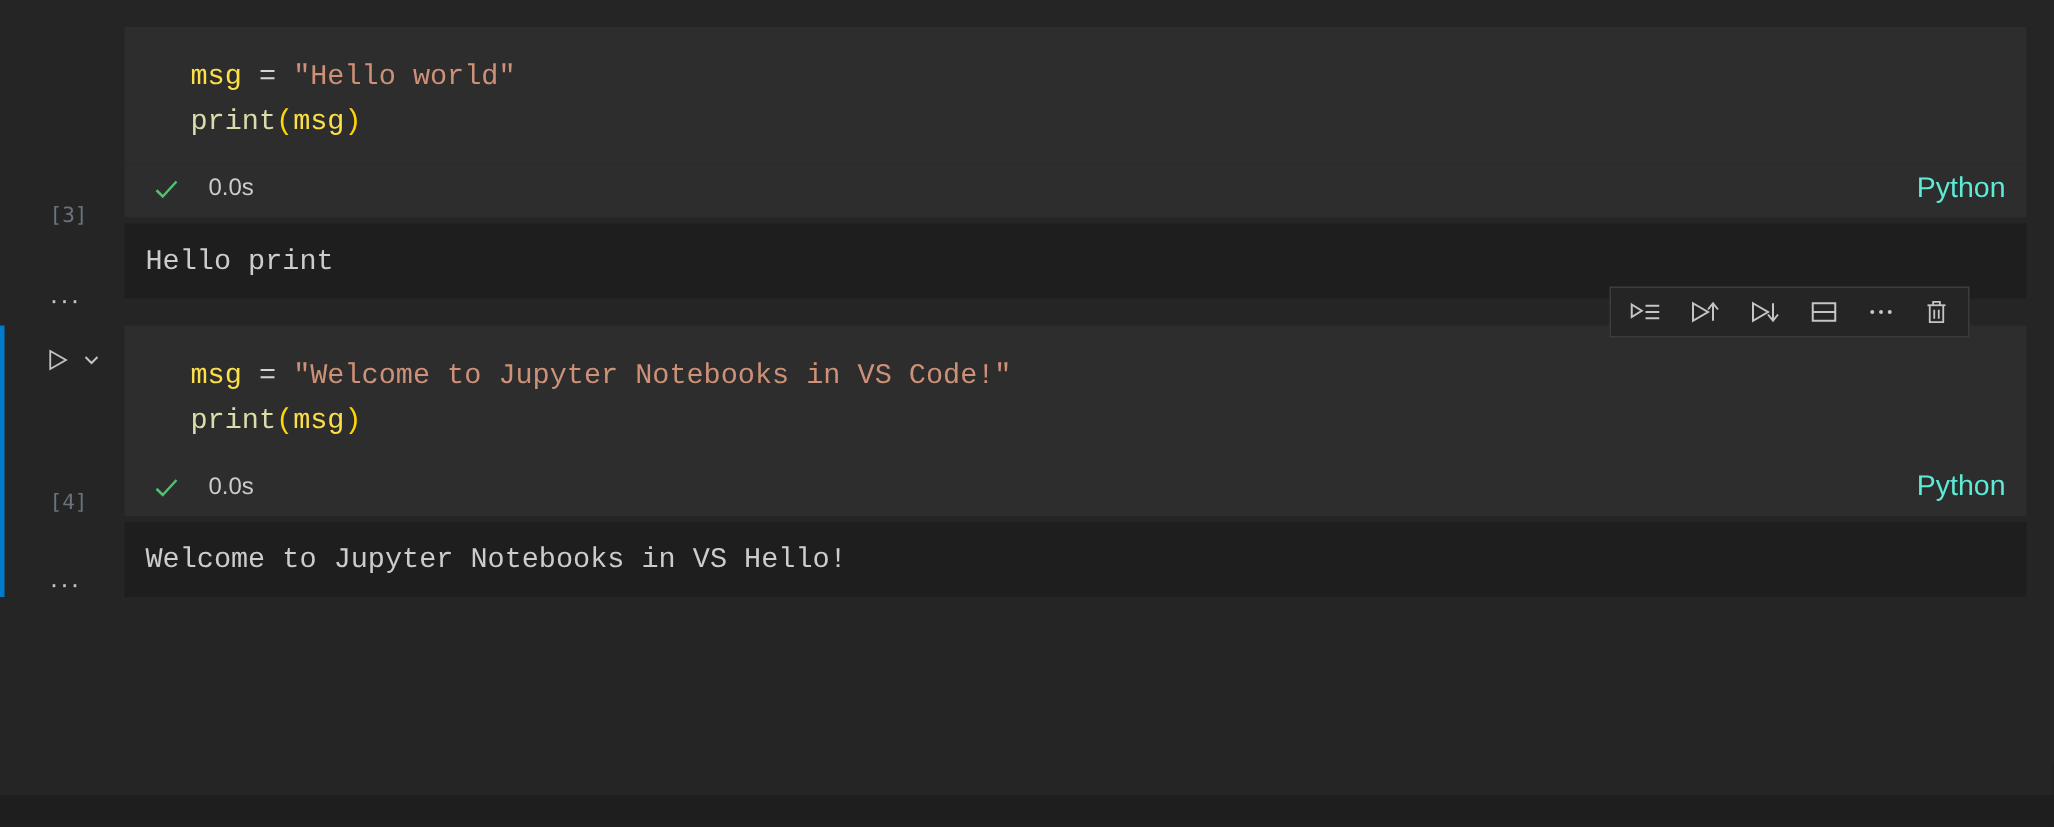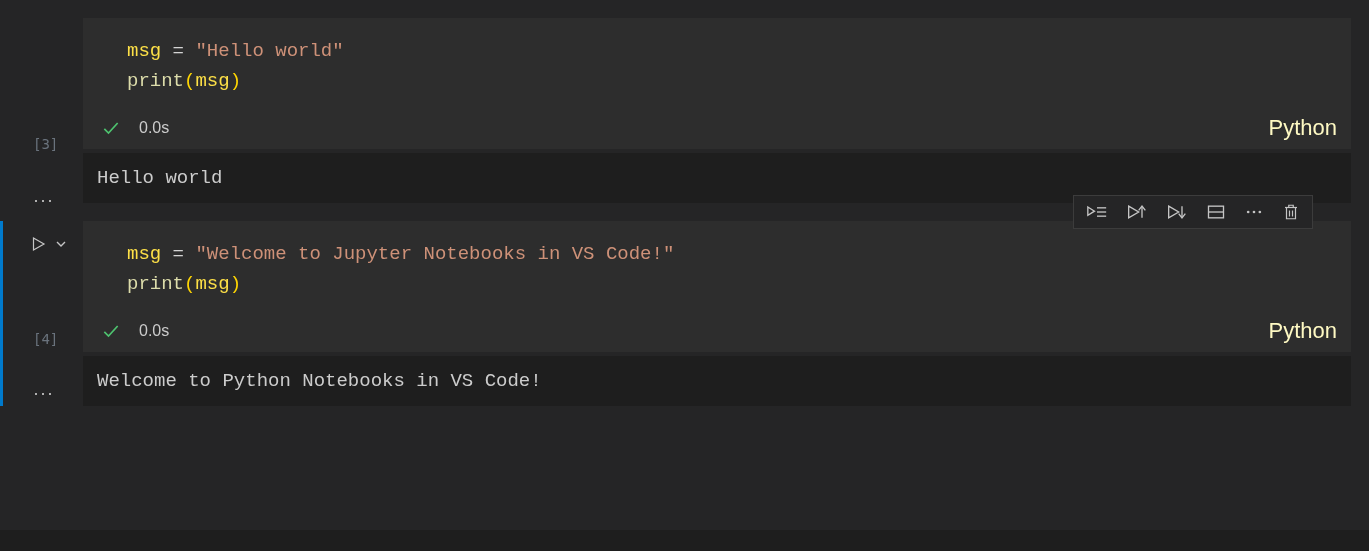--- a/index.html
+++ b/index.html
@@ -69,21 +69,21 @@
   .status-bar {
     background: #2d2d2d;
     display: flex;
     align-items: center;
     padding: 6px 14px 8px 18px;
     font-size: 16px;
     justify-content: space-between;
   }
   .status-bar .check { color: #4ec36f; margin-right: 18px; }
   .status-bar .time { color: #cccccc; }
-  .status-bar .lang { margin-left: auto; color: #fef9c3; font-size: 22px; }
+  .status-bar .lang { margin-left: auto; color: #5eead4; font-size: 19px; }
   .output-block {
     background: #1e1e1e;
     color: #cccccc;
     padding: 14px 14px 14px 14px;
     font-family: Consolas, "Courier New", monospace;
     font-size: 19px;
     margin-top: 4px;
   }
   
   .tok-var { color: #fde047; }
@@ -142,21 +142,21 @@
 <span class="tok-fn">print</span><span class="tok-par">(</span><span class="tok-var">msg</span><span class="tok-par">)</span></div>
       <div class="status-bar">
         <span class="check">
           <svg width="20" height="20" viewBox="0 0 24 24" fill="none" stroke="#4ec36f" stroke-width="2">
               <polyline points="4,13 9,18 20,6"></polyline>
             </svg>
         </span>
         <span class="time">0.0s</span>
         <span class="lang">Python</span>
       </div>
-      <div class="output-block">Hello world</div>
+      <div class="output-block">Hello print</div>
     </div>
   </div>
 
   <div class="cell selected">
     <div class="selection-bar"></div>
     <div class="gutter">
       <div class="run-chevron-row">
         <span class="run-btn">
           <svg width="18" height="18" viewBox="0 0 24 24" fill="none" stroke="#c5c5c5" stroke-width="1.6">
               <polygon points="6,4 20,12 6,20"></polygon>
@@ -224,18 +224,18 @@
 <span class="tok-fn">print</span><span class="tok-par">(</span><span class="tok-var">msg</span><span class="tok-par">)</span></div>
       <div class="status-bar">
         <span class="check">
           <svg width="20" height="20" viewBox="0 0 24 24" fill="none" stroke="#4ec36f" stroke-width="2">
               <polyline points="4,13 9,18 20,6"></polyline>
             </svg>
         </span>
         <span class="time">0.0s</span>
         <span class="lang">Python</span>
       </div>
-      <div class="output-block">Welcome to Python Notebooks in VS Code!</div>
+      <div class="output-block">Welcome to Jupyter Notebooks in VS Hello!</div>
     </div>
   </div>
 
 </div>
 <div class="bottom-strip"></div>
 
 </body></html>

